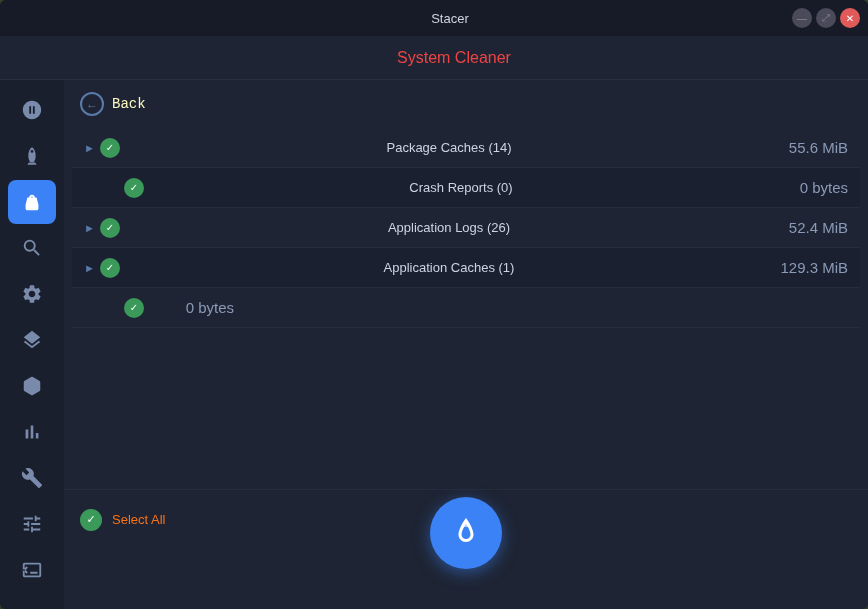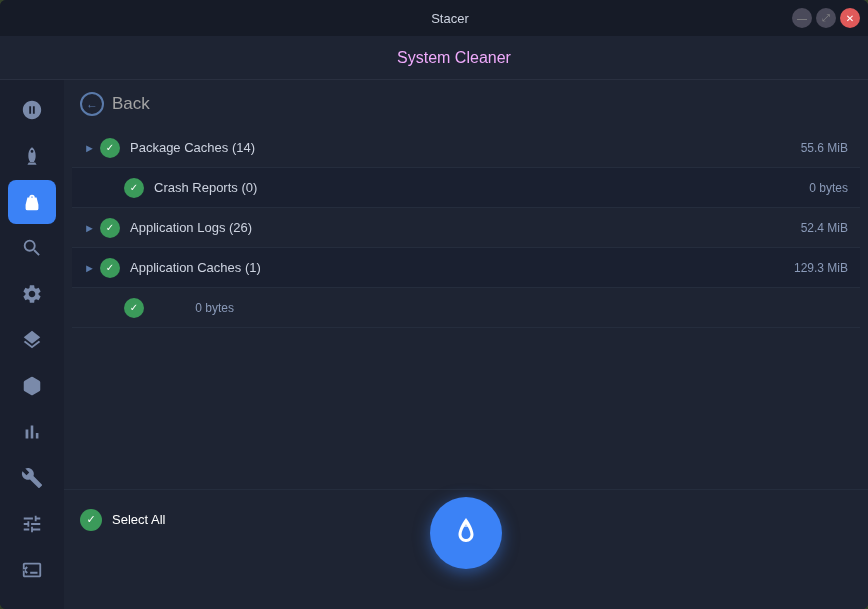--- a/index.html
+++ b/index.html
@@ -67,21 +67,21 @@
     .page-title-bar {
       background: #1e2433;
       height: 44px;
       display: flex;
       align-items: center;
       justify-content: center;
       border-bottom: 1px solid #2a3040;
       flex-shrink: 0;
     }
     .page-title-text {
-      color: #f0abfc;
+      color: #ef4444;
       font-size: 16px;
       font-weight: 400;
       margin-left: 40px;
     }
 
     
     .main-layout {
       display: flex;
       flex: 1;
       overflow: hidden;
@@ -133,23 +133,24 @@
       height: 24px;
       border-radius: 50%;
       border: 2px solid #5a7aaa;
       display: flex;
       align-items: center;
       justify-content: center;
       color: #5a7aaa;
       font-size: 12px;
     }
     .back-label {
-      color: #a3a3a3;
-      font-size: 17px;
+      color: #fef9c3;
+      font-size: 14px;
       font-weight: 500;
+      font-family: Liberation Mono, monospace;
     }
 
     
     .cleaner-table {
       flex: 1;
       margin: 0 8px;
       overflow: hidden;
     }
 
     .table-row {
@@ -181,27 +182,28 @@
       justify-content: center;
       color: #fff;
       font-size: 10px;
       margin-right: 10px;
       flex-shrink: 0;
       cursor: pointer;
     }
     .row-label {
       flex: 1;
       color: #cdd3e0;
+      text-align: center;
     }
     .row-sub {
       padding-left: 36px;
     }
     .row-size {
       color: #8a9ab8;
-      font-size: 12px;
+      font-size: 15px;
       min-width: 80px;
       text-align: right;
     }
 
     
     .footer-area {
       height: 60px;
       display: flex;
       align-items: center;
       padding: 0 16px;
@@ -217,21 +219,21 @@
       display: flex;
       align-items: center;
       justify-content: center;
       color: #fff;
       font-size: 11px;
       margin-right: 10px;
       cursor: pointer;
       flex-shrink: 0;
     }
     .select-all-label {
-      color: #ffffff;
+      color: #f97316;
       font-size: 13px;
     }
 
     
     .clean-btn-container {
       position: absolute;
       left: 50%;
       transform: translateX(-50%);
       bottom: -20px;
     }

